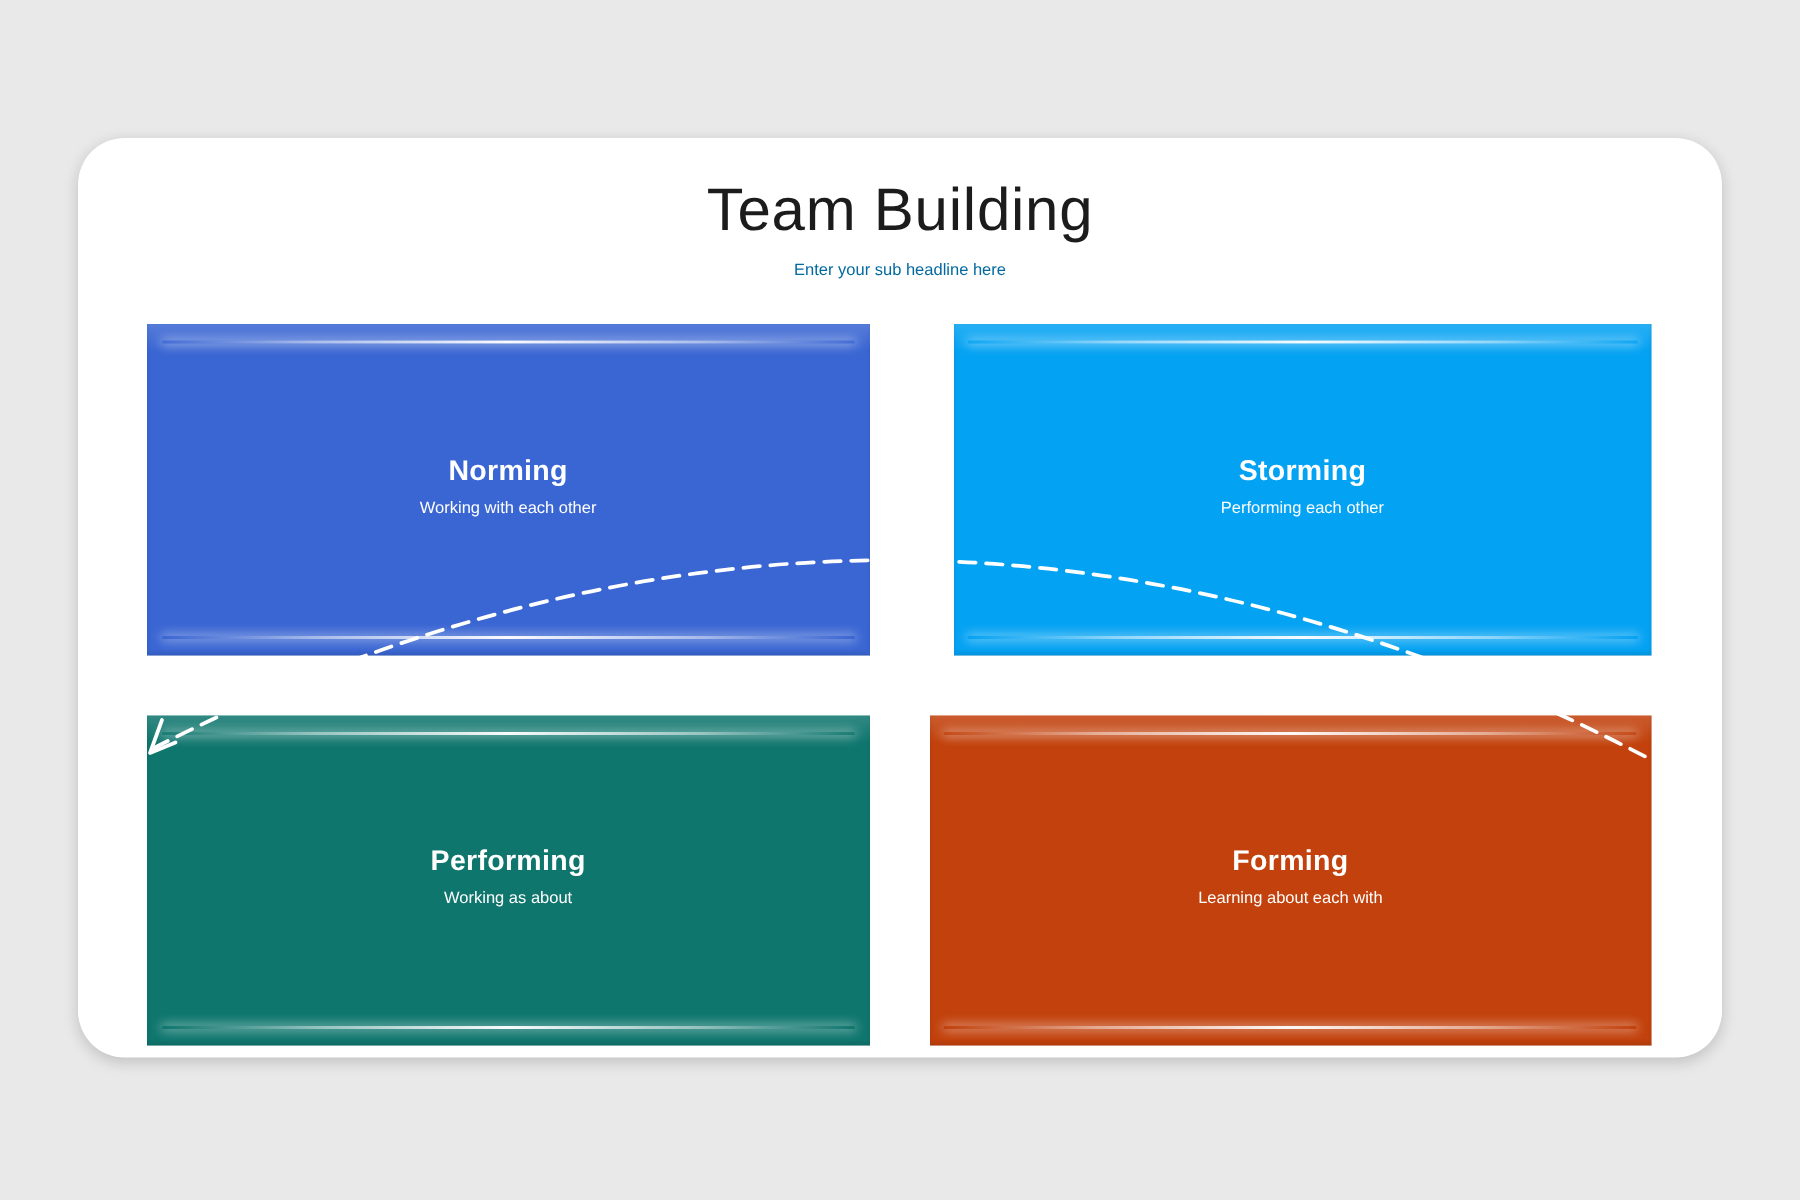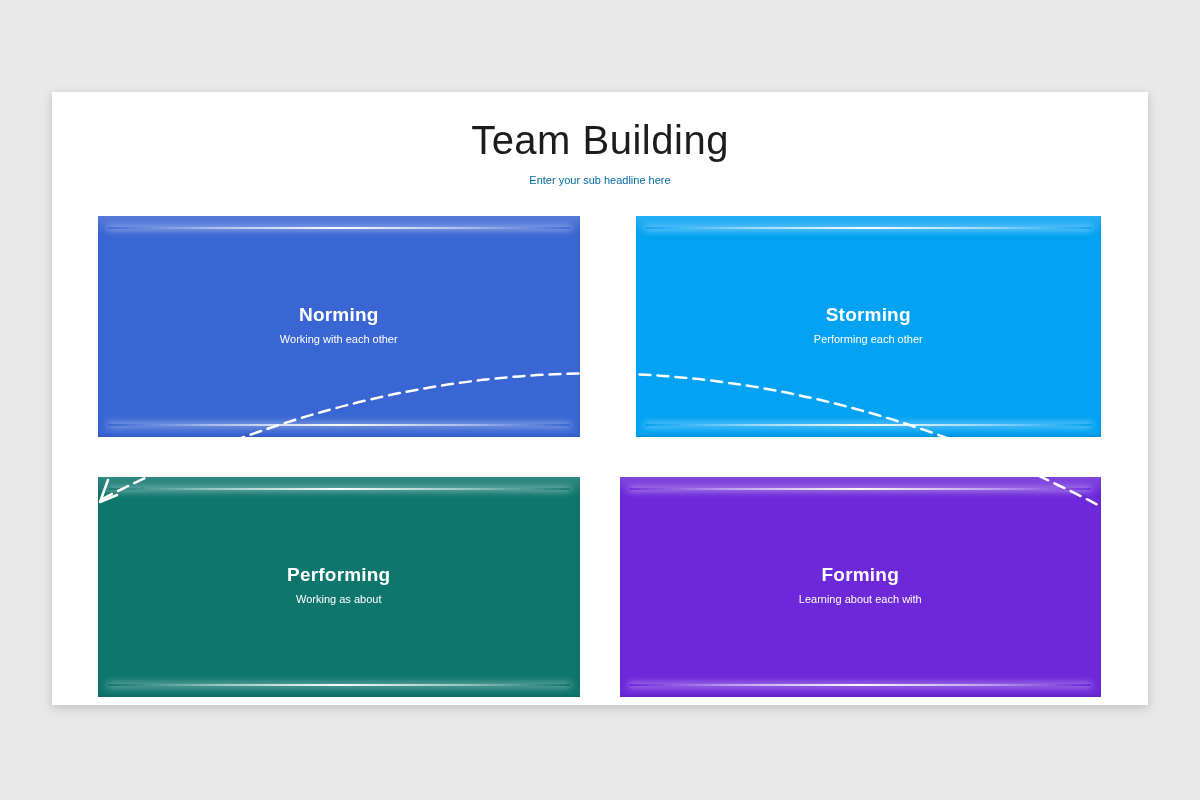--- a/index.html
+++ b/index.html
@@ -17,20 +17,21 @@
     height: 800px;
   }
   .slide-card {
     position: absolute;
     left: 52px;
     top: 92px;
     width: 1096px;
     height: 613px;
     background: #ffffff;
     box-shadow: 0 3px 10px rgba(0,0,0,0.18);
+    border-radius: 31px;
   }
   .slide-title {
     position: absolute;
     left: 0;
     top: 26px;
     width: 100%;
     text-align: center;
     font-size: 40px;
     font-weight: 400;
     color: #1c1c1c;
@@ -142,21 +143,21 @@
         <div class="shine bottom"></div>
       </div>
 
       <div class="quadrant" style="background: #0f766e;">
         <div class="shine top"></div>
         <div class="quad-title">Performing</div>
         <div class="quad-desc">Working as about</div>
         <div class="shine bottom"></div>
       </div>
 
-      <div class="quadrant" style="background: #6d28d9;">
+      <div class="quadrant" style="background: #c2410c;">
         <div class="shine top"></div>
         <div class="quad-title">Forming</div>
         <div class="quad-desc">Learning about each with</div>
         <div class="shine bottom"></div>
       </div>
 
     </div>
 
     <svg class="arrow-overlay" viewBox="0 0 1096 613" xmlns="http://www.w3.org/2000/svg">
       <path d="M 50 407 Q 548 153 1046 413" fill="none" stroke-width="2.5" stroke-dasharray="11 7" stroke-linecap="round" stroke="#ffffff"></path>

